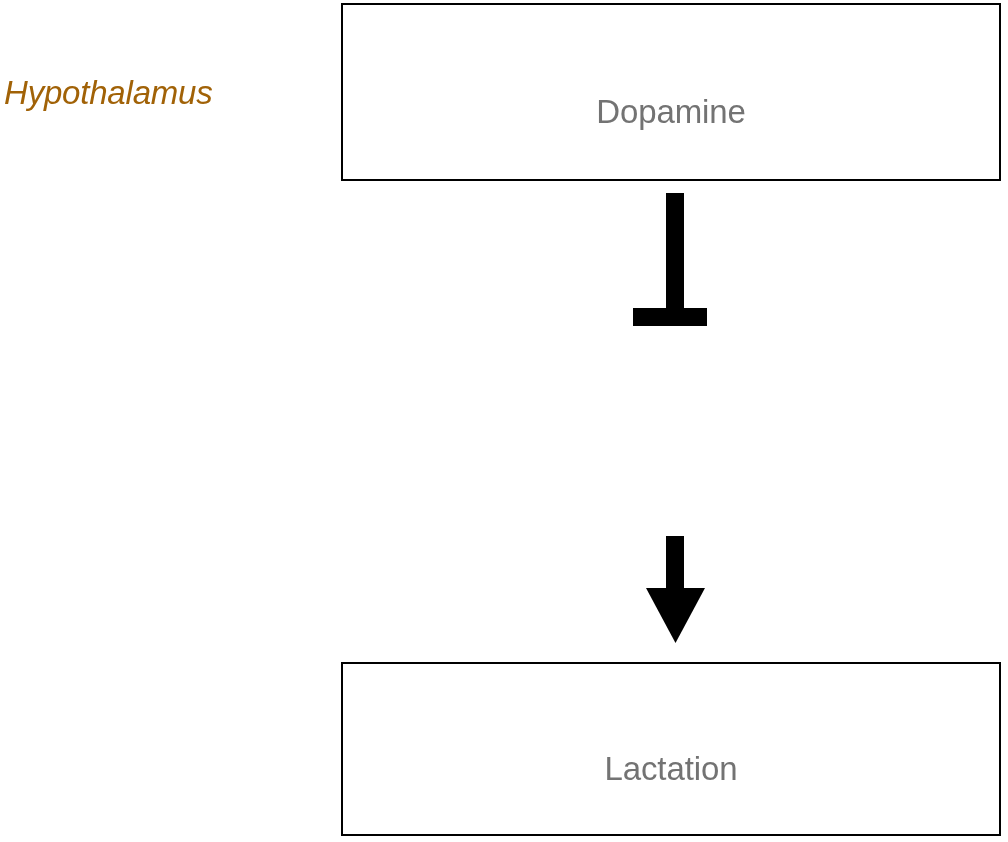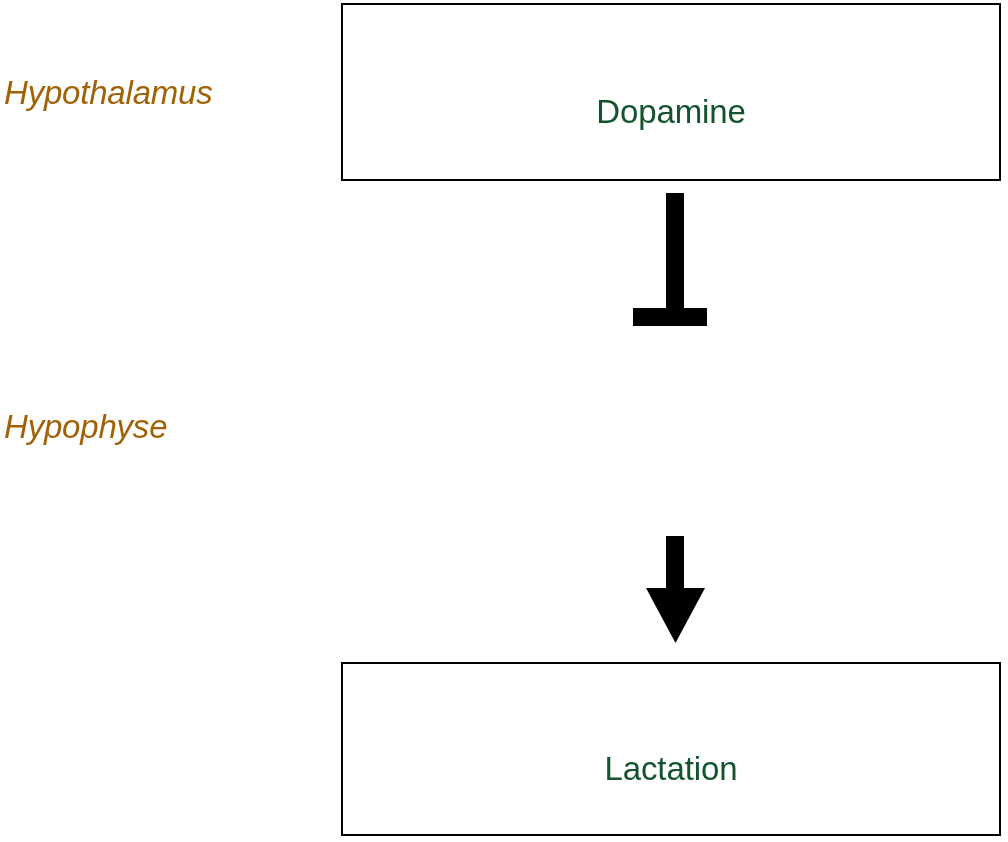--- a/index.html
+++ b/index.html
@@ -46,21 +46,21 @@
     justify-content: center;
   }
   #box-dopamine  { top: 3px;   height: 178px; }
   #box-prolactine{ top: 337px; height: 175px; }
   #box-lactation { top: 662px; height: 174px; }
 
   .node-text {
     font-size: 33px;
     font-weight: 400;
     font-style: normal;
-    color: #14532d;
+    color: #737373;
     white-space: nowrap;
     line-height: 1;
     letter-spacing: -0.1px;
     margin-top: 39px;
   }
 
   
   .connector {
     position: absolute;
     left: 0;
@@ -81,21 +81,20 @@
     <span class="node-text">Dopamine</span>
   </div>
 
   <svg class="connector" width="1008" height="842" viewBox="0 0 1008 842" aria-hidden="true">
     <g>
       <rect class="shape" x="666" y="193" width="18" height="116"></rect>
       <rect class="shape" x="633" y="308" width="74" height="18"></rect>
     </g>
   </svg>
 
-  <div id="label-hypophyse" class="row-label">Hypophyse</div>
 
 
   <svg class="connector" width="1008" height="842" viewBox="0 0 1008 842" aria-hidden="true">
     <g>
       <rect class="shape" x="666" y="536" width="18" height="55"></rect>
       <polygon class="shape" points="646,588 705,588 675.5,643"></polygon>
     </g>
   </svg>
 
 

